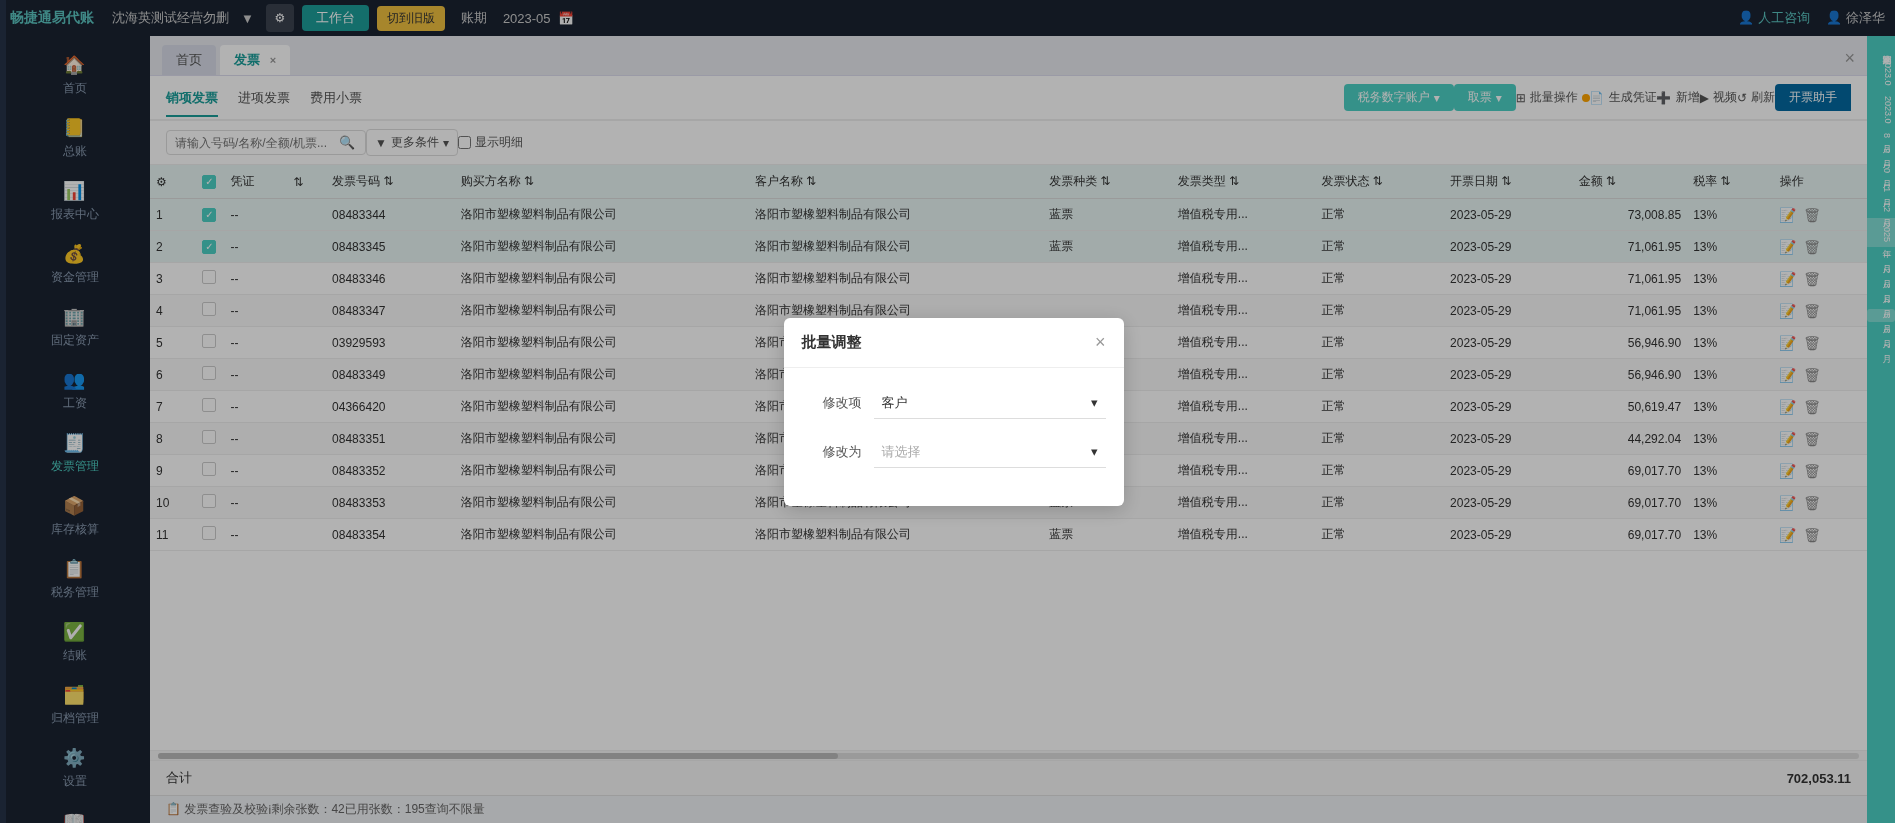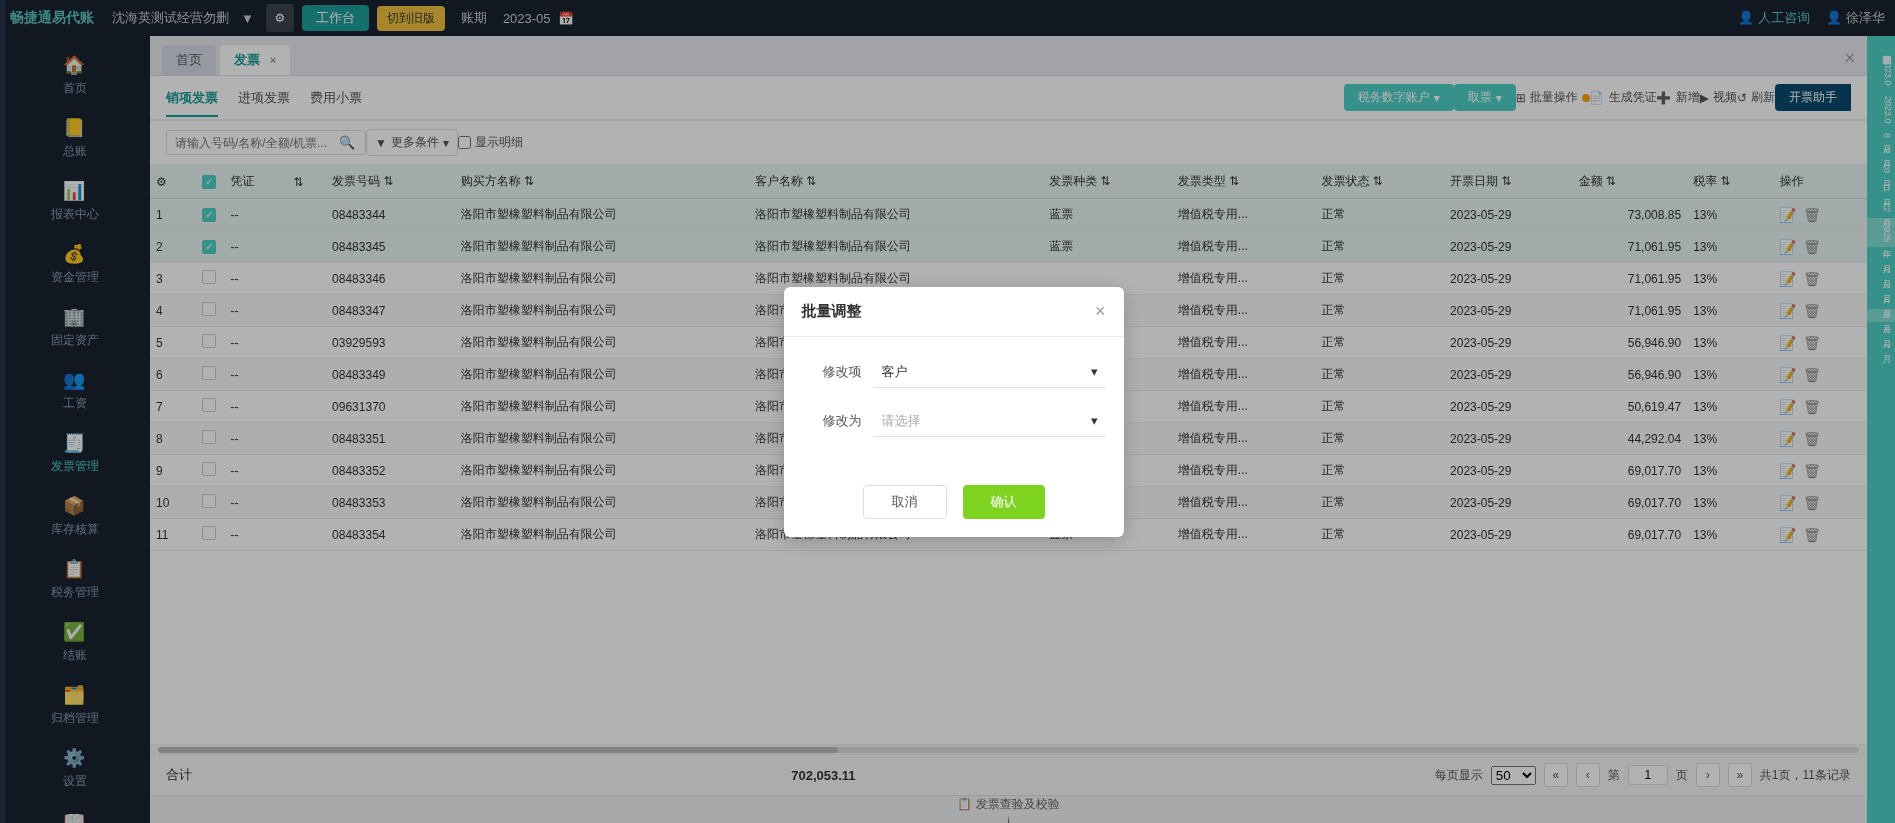--- a/index.html
+++ b/index.html
@@ -55,21 +55,21 @@
     .toolbar-search input { border: none; outline: none; font-size: 12px; color: #999; width: 160px; background: transparent; }
     .toolbar-filter { display: flex; align-items: center; gap: 4px; color: #555; font-size: 12px; cursor: pointer; padding: 4px 8px; border: 1px solid #ddd; border-radius: 4px; }
     .toolbar-show-detail { display: flex; align-items: center; gap: 4px; color: #555; font-size: 12px; cursor: pointer; }
     .btn-tax { background: #4dd0c4; color: #fff; padding: 5px 14px; border-radius: 4px; font-size: 12px; cursor: pointer; border: none; display: flex; align-items: center; gap: 4px; }
     .btn-take { background: #4dd0c4; color: #fff; padding: 5px 14px; border-radius: 4px; font-size: 12px; cursor: pointer; border: none; display: flex; align-items: center; gap: 4px; }
     .btn-batch { font-size: 12px; color: #555; cursor: pointer; display: flex; align-items: center; gap: 4px; }
     .btn-generate { font-size: 12px; color: #555; cursor: pointer; display: flex; align-items: center; gap: 4px; }
     .btn-new { font-size: 12px; color: #555; cursor: pointer; display: flex; align-items: center; gap: 4px; }
     .btn-video { font-size: 12px; color: #555; cursor: pointer; display: flex; align-items: center; gap: 4px; }
     .btn-refresh { font-size: 12px; color: #555; cursor: pointer; display: flex; align-items: center; gap: 4px; }
-    .btn-open-invoice { background: #0c4a6e; color: #fff; padding: 5px 14px; border-radius: 4px 0 0 4px; font-size: 12px; cursor: pointer; }
+    .btn-open-invoice { background: #0369a1; color: #fff; padding: 5px 14px; border-radius: 4px 0 0 4px; font-size: 12px; cursor: pointer; }
     .orange-dot { width: 8px; height: 8px; background: orange; border-radius: 50%; display: inline-block; }
 
     
     .table-wrapper { flex: 1; overflow: auto; }
     table { width: 100%; border-collapse: collapse; font-size: 12px; }
     thead tr { background: #e8f5f4; }
     thead th { padding: 8px 6px; text-align: left; color: #333; font-weight: normal; border-bottom: 1px solid #ddd; white-space: nowrap; }
     tbody tr { background: #fff; }
     tbody tr:nth-child(even) { background: #fafafa; }
     tbody tr.selected { background: #e8f5f4; }
@@ -82,21 +82,21 @@
 
     
     .table-footer { padding: 8px 16px; background: #f7f7f7; border-top: 1px solid #eee; display: flex; align-items: center; }
     .footer-total { font-size: 13px; color: #333; margin-right: auto; }
     .footer-total-val { margin-left: 20px; font-weight: bold; color: #333; }
     .pagination { display: flex; align-items: center; gap: 8px; font-size: 12px; color: #555; }
     .page-btn { width: 24px; height: 24px; border: 1px solid #ddd; border-radius: 3px; display: flex; align-items: center; justify-content: center; cursor: pointer; background: #fff; font-size: 12px; }
     .page-input { width: 40px; text-align: center; border: 1px solid #ddd; border-radius: 3px; padding: 2px 4px; font-size: 12px; }
 
     
-    .bottom-bar { height: 28px; background: #f0f2f5; border-top: 1px solid #e0e0e0; display: flex; align-items: center; padding: 0 16px; font-size: 12px; color: #666; gap: 0; flex-direction: column; }
+    .bottom-bar { height: 28px; background: #f0f2f5; border-top: 1px solid #e0e0e0; display: flex; align-items: center; padding: 0 16px; font-size: 12px; color: #666; gap: 0; }
 
     
     .right-panel { width: 28px; background: #4dd0c4; display: flex; flex-direction: column; align-items: center; padding-top: 8px; gap: 2px; flex-shrink: 0; }
     .rp-item { width: 100%; text-align: center; font-size: 10px; color: #fff; padding: 4px 2px; cursor: pointer; writing-mode: vertical-rl; }
     .rp-item.active-month { background: rgba(255,255,255,0.3); border-radius: 3px; }
 
     
     .modal-overlay { position: fixed; top: 0; left: 6px; width: 1895px; height: 823px; background: rgba(0,0,0,0.3); display: flex; align-items: center; justify-content: center; z-index: 100; }
     .modal { background: #fff; border-radius: 6px; width: 340px; box-shadow: 0 4px 20px rgba(0,0,0,0.2); }
     .modal-header { display: flex; align-items: center; justify-content: space-between; padding: 14px 18px; border-bottom: 1px solid #eee; }
@@ -418,21 +418,21 @@
         </div>
       </td>
     </tr>
               <tr>
       <td>7</td>
       <td class="checkbox-col">
         <div class="check-box "></div>
       </td>
       <td>--</td>
       <td></td>
-      <td>09631370</td>
+      <td>04366420</td>
       <td>洛阳市塑橡塑料制品有限公司</td>
       <td>洛阳市塑橡塑料制品有限公司</td>
       <td></td>
       <td>增值税专用...</td>
       <td>正常</td>
       <td>2023-05-29</td>
       <td style="text-align:right;">50,619.47</td>
       <td>13%</td>
       <td>
         <div class="action-icons">
@@ -539,35 +539,20 @@
 
       <div class="scroll-bar-area">
         <div class="scroll-track">
             <div class="scroll-thumb"></div>
           </div>
       </div>
 
       <div class="table-footer">
         <span class="footer-total">合计</span>
         <span class="footer-total-val">702,053.11</span>
-        <div class="pagination" style="margin-left:auto;">
-          <span>每页显示</span>
-          <select>
-            <option>50</option>
-            <option>100</option>
-          </select>
-          <div class="page-btn">«</div>
-          <div class="page-btn">‹</div>
-          <span>第</span>
-          <input class="page-input" type="text" value="1" style="">
-          <span>页</span>
-          <div class="page-btn">›</div>
-          <div class="page-btn">»</div>
-          <span>共1页，11条记录</span>
-        </div>
       </div>
     </div>
 
     <div class="bottom-bar">
       <span>📋 <span>发票查验及校验</span></span>
       <span>ℹ</span>
       <span>剩余张数：42</span>
       <span>已用张数：195</span>
       <span>查询不限量</span>
     </div>
@@ -608,18 +593,14 @@
         </div>
       </div>
       <div class="modal-row">
         <span class="modal-label">修改为</span>
         <div class="modal-select">
           <span class="modal-select-placeholder">请选择</span>
           <span>▾</span>
         </div>
       </div>
     </div>
-    <div class="modal-footer">
-      <button class="btn-cancel">取消</button>
-      <button class="btn-confirm">确认</button>
-    </div>
   </div>
 </div>
 
 </body></html>

